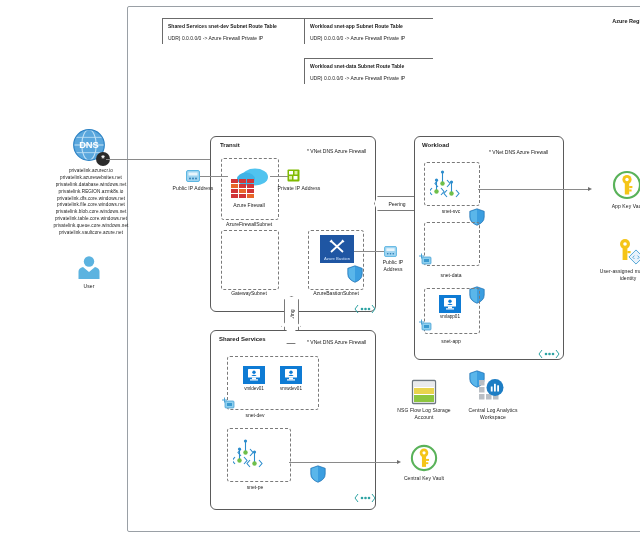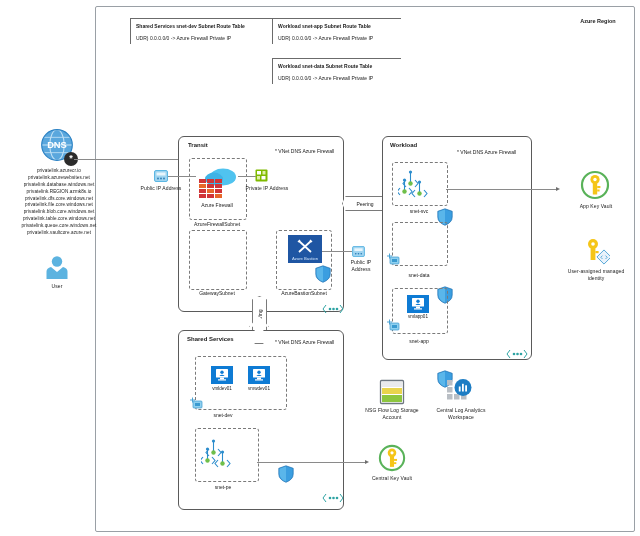--- a/index.html
+++ b/index.html
@@ -1,18 +1,18 @@
 <!DOCTYPE html>
 <html><head>
 <meta charset="utf-8">
 <style>
   html,body{margin:0;padding:0;background:#ffffff;}
   body{width:640px;height:536px;position:relative;overflow:hidden;
        font-family:"Liberation Sans","DejaVu Sans",sans-serif;color:#1a1a1a;}
-  #canvas{position:absolute;inset:0;}
+  #canvas{position:absolute;inset:0;margin-left:32px;}
   .abs{position:absolute;}
   .lbl{font-size:5px;line-height:1.35;text-align:center;color:#1a1a1a;letter-spacing:.1px;}
 
   
   #region-frame{left:95px;top:6px;width:538px;height:524px;border:1px solid #9aa0a6;border-radius:2px;background:#fff;}
   #region-title{left:565px;top:18px;width:66px;font-size:5.5px;font-weight:bold;text-align:center;}
 
   
   .rt{border-left:1px solid #6b6b6b;border-top:1px solid #6b6b6b;padding:4px 3px 3px 5px;background:#fff;}
   .rt .t{font-size:5px;font-weight:bold;white-space:nowrap;margin-bottom:6px;}

